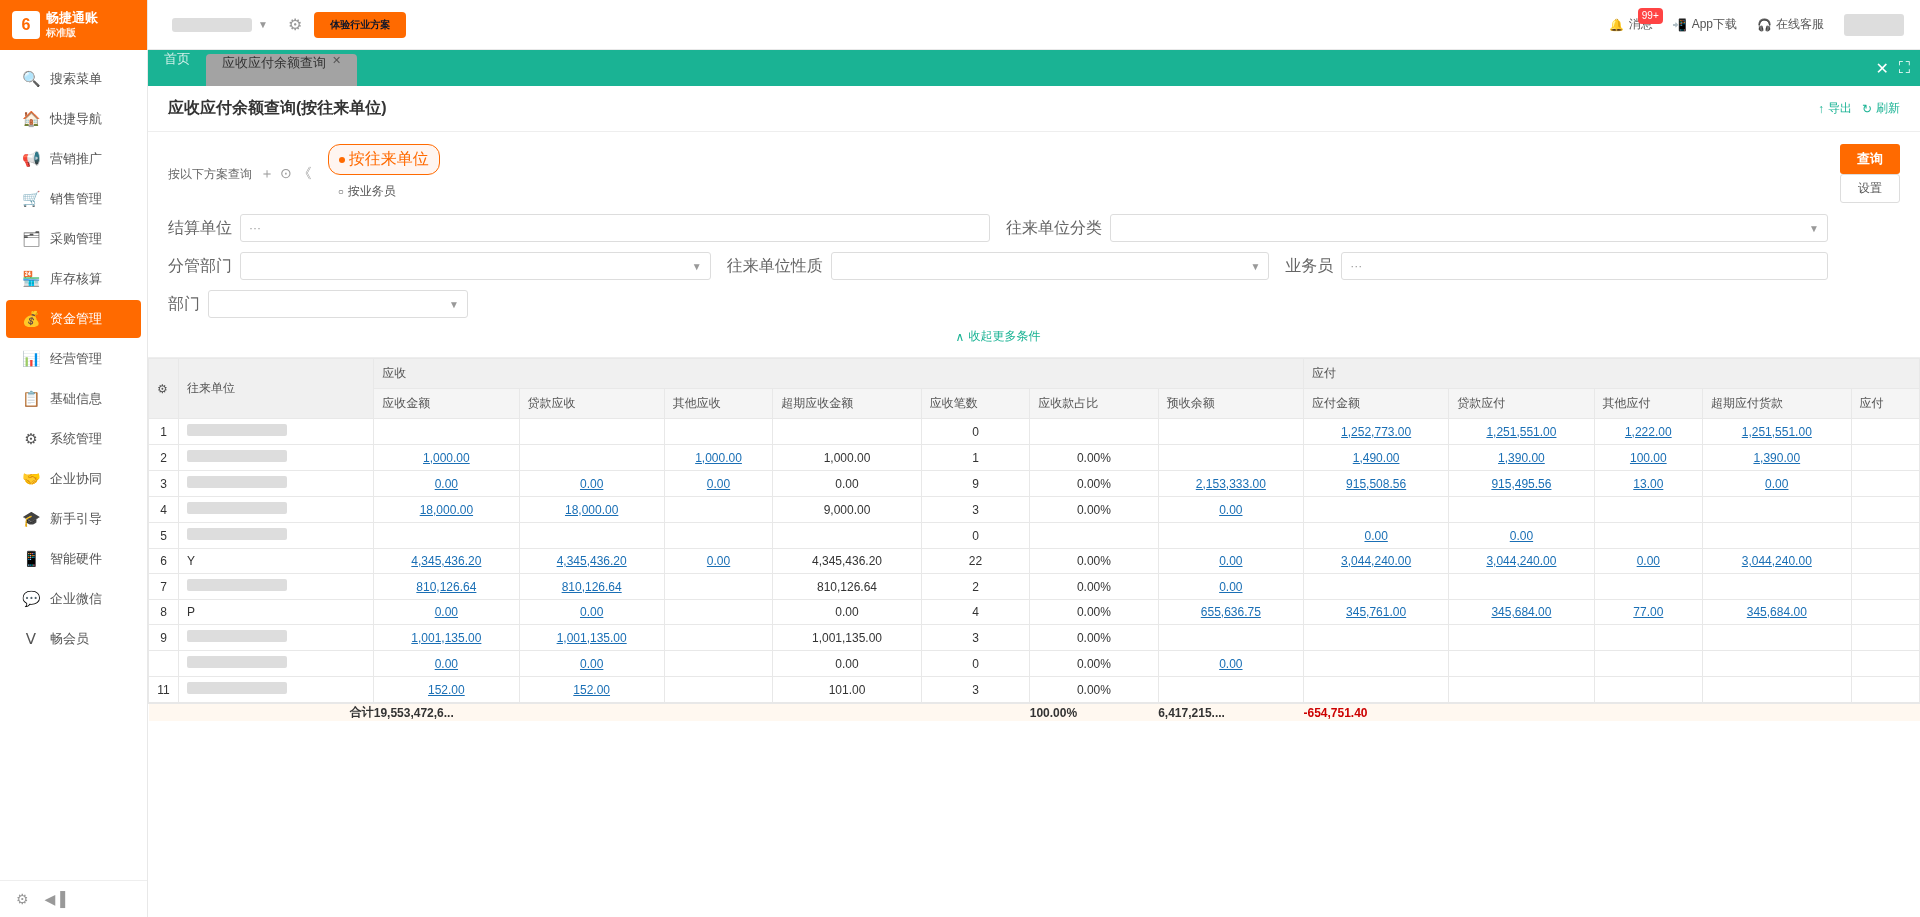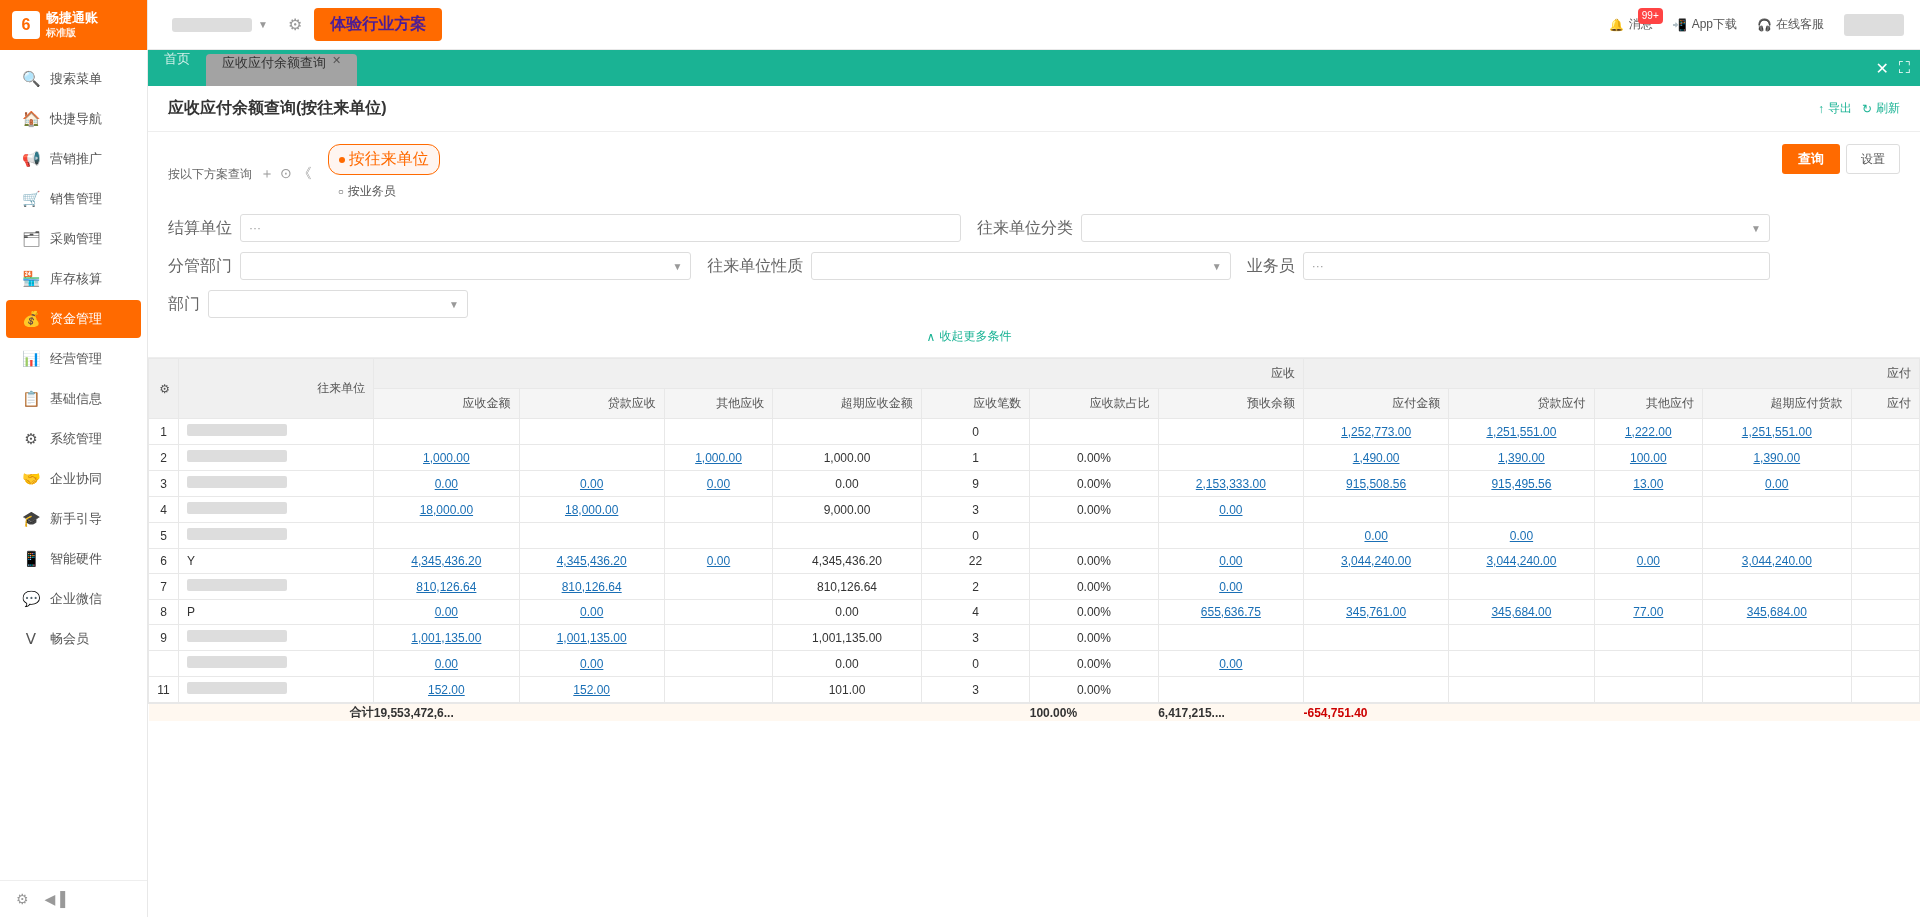--- a/index.html
+++ b/index.html
@@ -45,22 +45,22 @@
     }
     .top-header .app-selector {
       display: flex; align-items: center; gap: 6px; color: #666; cursor: pointer;
       padding: 4px 8px; border-radius: 4px;
     }
     .top-header .app-selector .blurred-text {
       width: 80px; height: 14px; background: #ddd; border-radius: 3px;
     }
     .top-header .gear-icon { color: #999; cursor: pointer; font-size: 16px; }
     .top-header .trial-btn {
-      background: #ff6a00; color: #4c1d95; border: none; padding: 6px 16px;
-      border-radius: 4px; cursor: pointer; font-size: 16px; font-weight: bold;
+      background: #ff6a00; color: #0f172a; border: none; padding: 6px 16px;
+      border-radius: 4px; cursor: pointer; font-size: 10px; font-weight: bold;
     }
     .top-header-right {
       margin-left: auto; display: flex; align-items: center; gap: 20px;
     }
     .top-header-right .msg-btn {
       display: flex; align-items: center; gap: 4px; cursor: pointer; color: #555; font-size: 12px;
       position: relative;
     }
     .badge {
       position: absolute; top: -8px; right: -10px;
@@ -139,41 +139,41 @@
     }
     .filter-field .field-input .dots { color: #999; }
     .filter-field .field-input .arrow { color: #999; font-size: 10px; }
 
     .collapse-btn {
       display: flex; align-items: center; gap: 4px; cursor: pointer; color: #1ab394;
       font-size: 12px; margin-top: 4px; justify-content: center;
     }
 
     .action-buttons {
-      display: flex; gap: 6px; min-width: 60px;
+      display: flex; flex-direction: column; gap: 0; min-width: 60px;
     }
     .query-btn {
       background: #ff6a00; color: #fff; border: none; padding: 6px 16px;
       border-radius: 3px; cursor: pointer; font-size: 13px; font-weight: bold; white-space: nowrap;
     }
     .settings-btn {
       background: #fff; color: #555; border: 1px solid #ddd; padding: 5px 14px;
       border-radius: 3px; cursor: pointer; font-size: 12px; white-space: nowrap;
     }
 
     
     .table-container {
       flex: 1; overflow: auto; background: #fff; margin: 0;
     }
     table {
       width: 100%; border-collapse: collapse; font-size: 12px;
     }
     thead tr th {
       background: #f5f5f5; border: 1px solid #e8e8e8; padding: 6px 8px;
-      text-align: right; font-weight: normal; color: #555; white-space: nowrap;
+      text-align: left; font-weight: normal; color: #555; white-space: nowrap;
       position: sticky; top: 0; z-index: 10;
     }
     thead tr:first-child th { background: #f0f0f0; }
     tbody tr td {
       border: 1px solid #e8e8e8; padding: 5px 8px; text-align: center; color: #333;
       white-space: nowrap;
     }
     tbody tr td .link-text { color: #1a6fb5; text-decoration: underline; cursor: pointer; }
     tbody tr td .blurred-cell { 
       display: inline-block; width: 80px; height: 12px; background: #ddd; border-radius: 2px;

